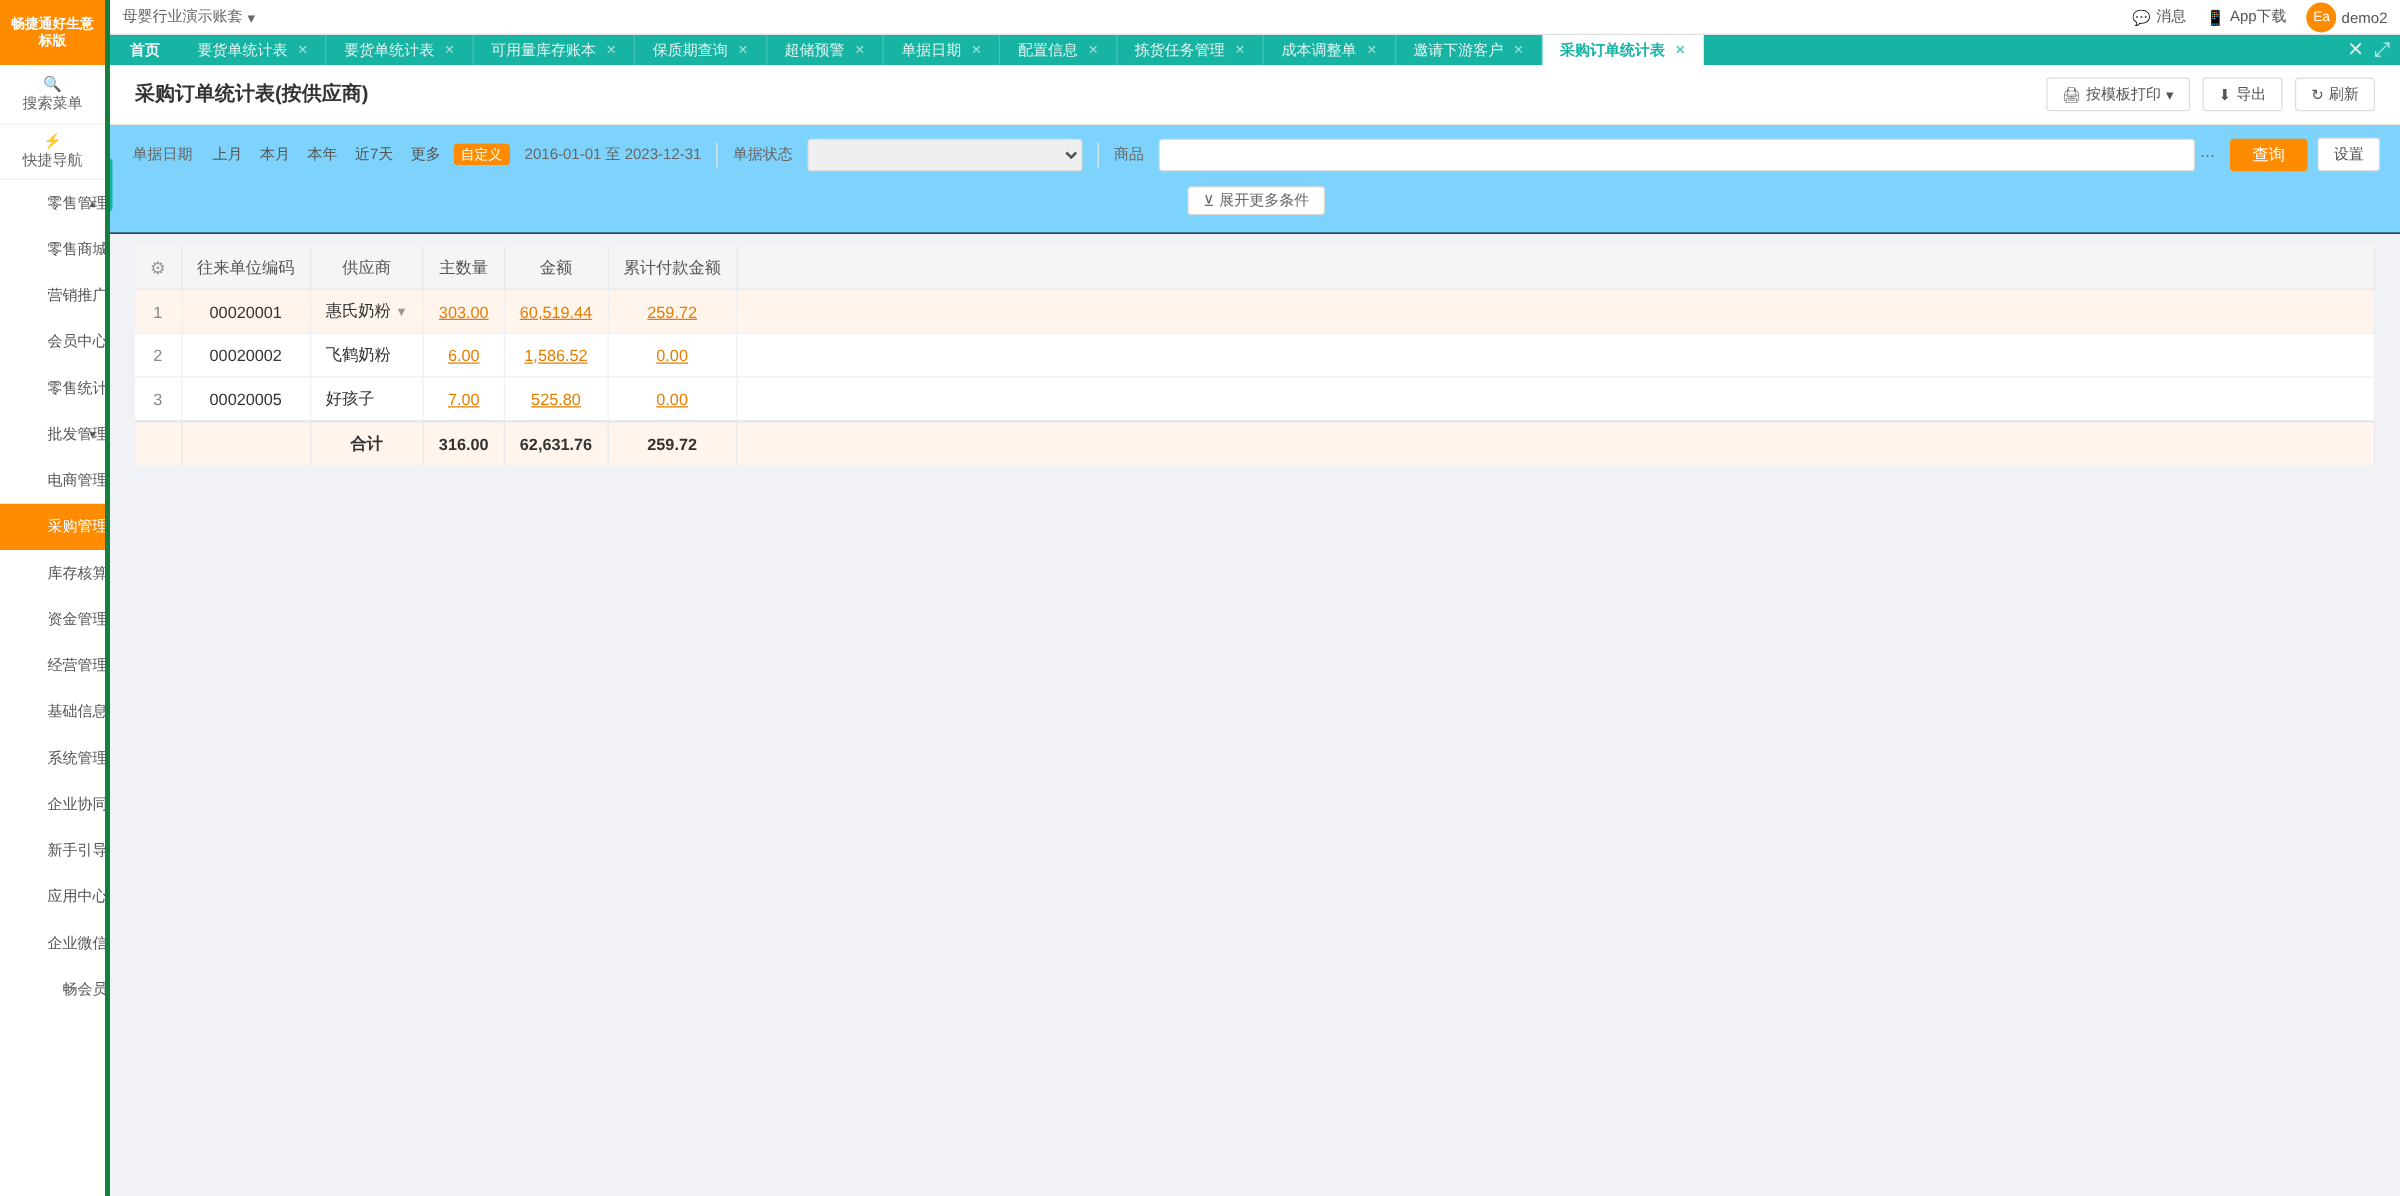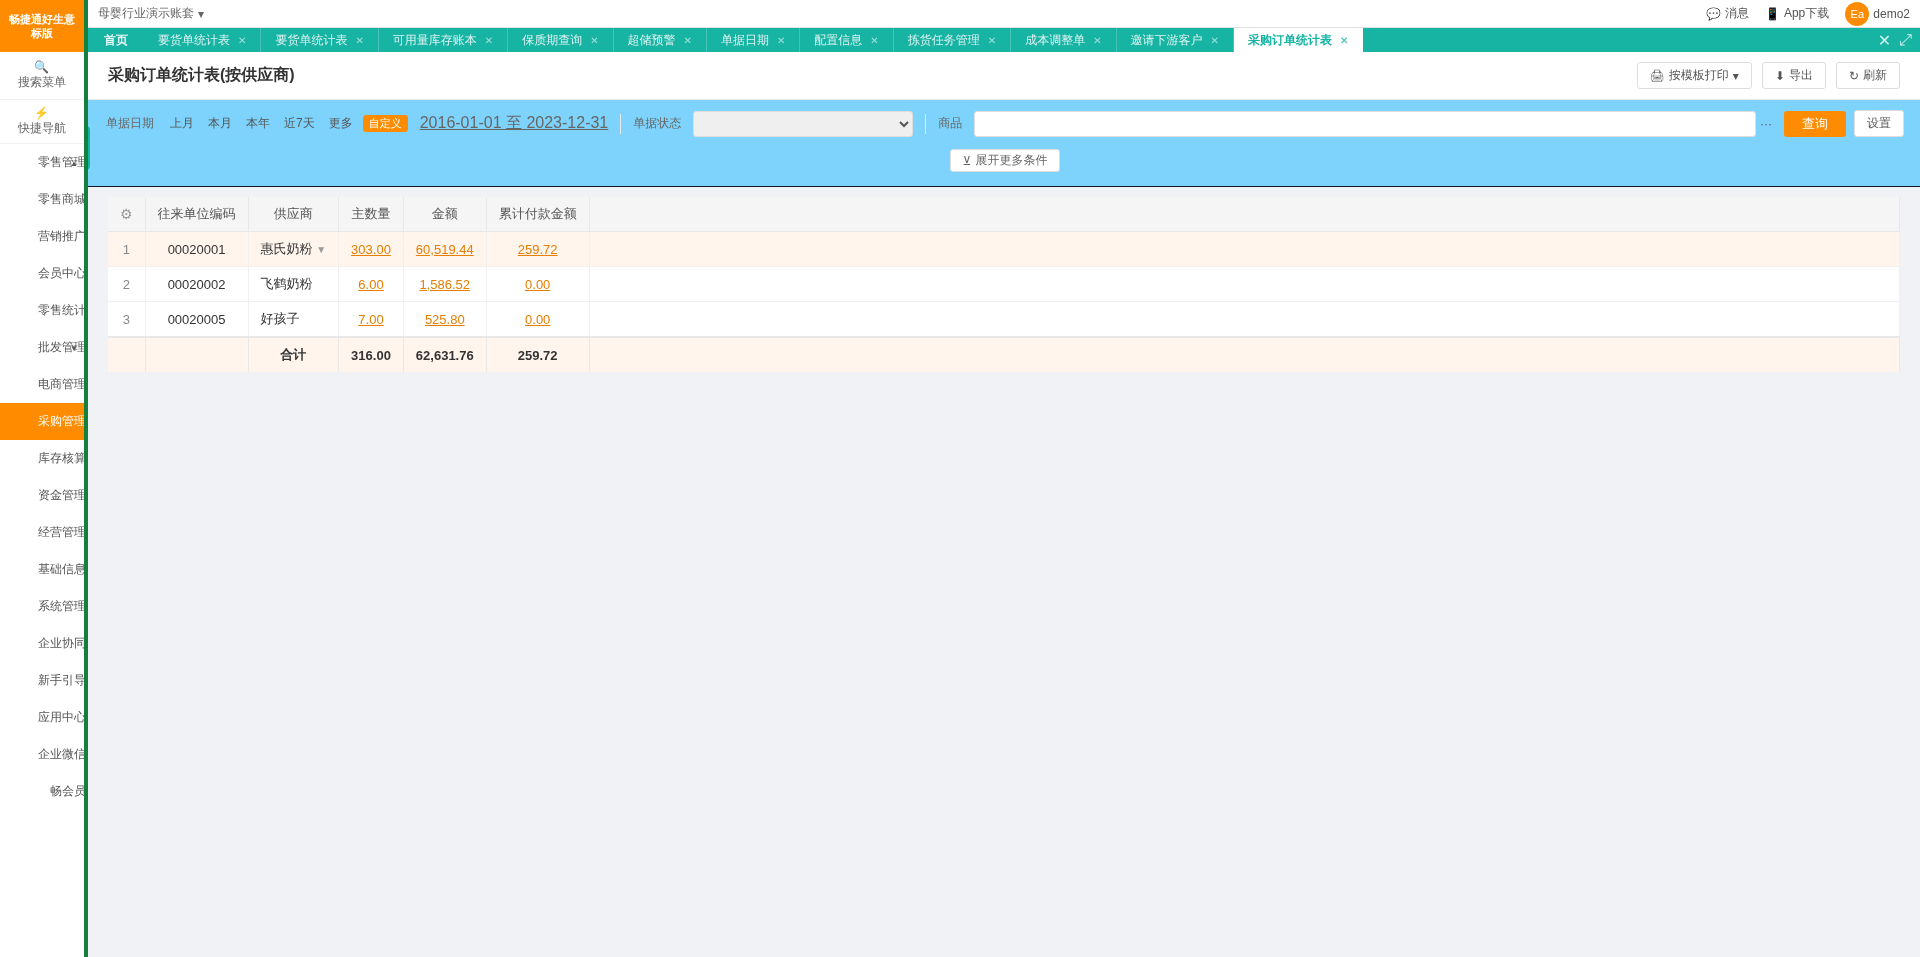--- a/index.html
+++ b/index.html
@@ -44,21 +44,21 @@
     .page-title { font-size: 16px; font-weight: bold; color: #333; }
     .page-actions { display: flex; align-items: center; gap: 10px; }
     .btn-print { border: 1px solid #ddd; background: #fff; padding: 4px 12px; border-radius: 3px; font-size: 12px; color: #555; cursor: pointer; display: flex; align-items: center; gap: 4px; }
     .btn-export { border: 1px solid #ddd; background: #fff; padding: 4px 12px; border-radius: 3px; font-size: 12px; color: #555; cursor: pointer; display: flex; align-items: center; gap: 4px; }
     .btn-refresh { border: 1px solid #ddd; background: #fff; padding: 4px 12px; border-radius: 3px; font-size: 12px; color: #555; cursor: pointer; display: flex; align-items: center; gap: 4px; }
     .filter-row { display: flex; align-items: center; gap: 12px; flex-wrap: wrap; }
     .filter-label { font-size: 12px; color: #666; white-space: nowrap; }
     .date-shortcuts { display: flex; gap: 6px; align-items: center; }
     .date-shortcut { font-size: 12px; color: #555; cursor: pointer; padding: 2px 4px; }
     .date-range-badge { background: #ff8c00; color: #fff; font-size: 11px; padding: 1px 6px; border-radius: 3px; cursor: pointer; }
-    .date-range-text { font-size: 16px; color: #666; text-decoration: underline; }
+    .date-range-text { font-size: 12px; color: #666; }
     .filter-divider { width: 1px; height: 20px; background: #e8e8e8; }
     .filter-select-wrapper { display: flex; align-items: center; gap: 4px; min-width: 220px; }
     .filter-select { border: 1px solid #ddd; border-radius: 3px; padding: 3px 8px; font-size: 12px; color: #555; flex: 1; height: 26px; }
     .filter-input-wrapper { display: flex; align-items: center; gap: 4px; flex: 1; }
     .filter-input { border: 1px solid #ddd; border-radius: 3px; padding: 3px 8px; font-size: 12px; color: #555; flex: 1; height: 26px; }
     .btn-more { font-size: 12px; color: #555; cursor: pointer; }
     .btn-search { background: #ff8c00; color: #fff; border: none; border-radius: 3px; padding: 4px 18px; font-size: 13px; cursor: pointer; }
     .btn-settings { background: #fff; color: #555; border: 1px solid #ddd; border-radius: 3px; padding: 4px 12px; font-size: 12px; cursor: pointer; }
     .expand-bar { display: flex; justify-content: center; padding: 4px 0; cursor: pointer; }
     .expand-btn { font-size: 12px; color: #666; border: 1px solid #ddd; border-radius: 3px; padding: 2px 12px; background: #fff; cursor: pointer; display: flex; align-items: center; gap: 4px; }

